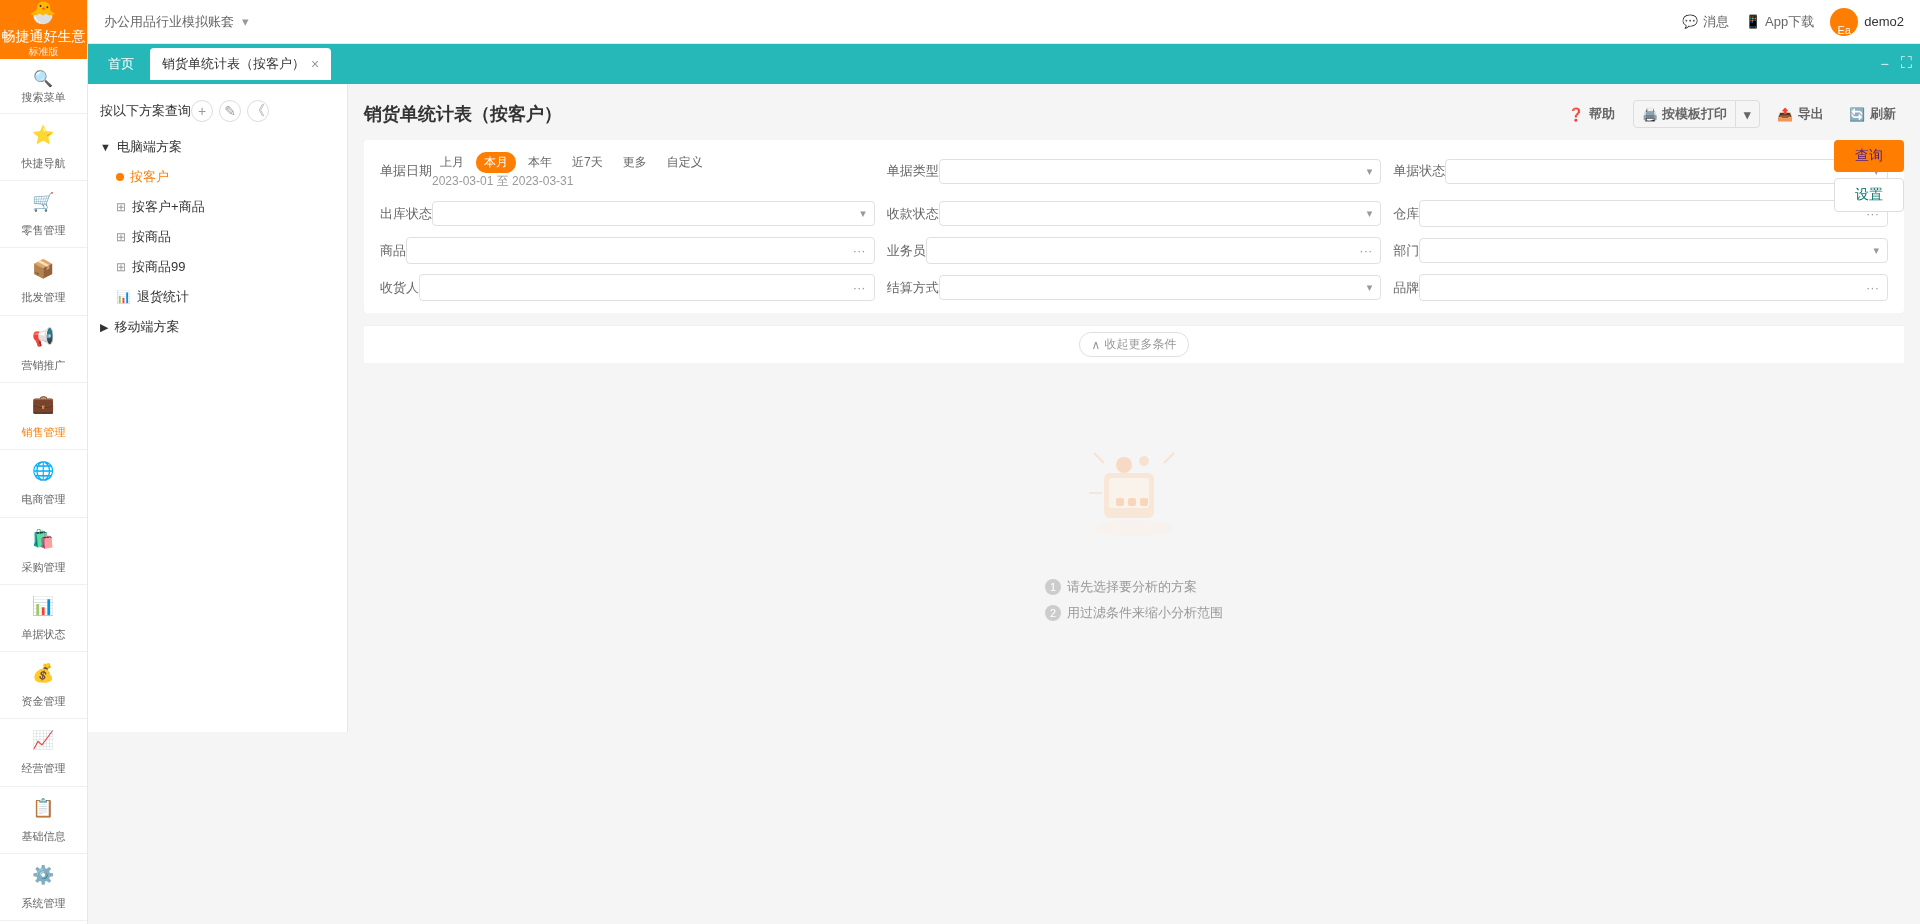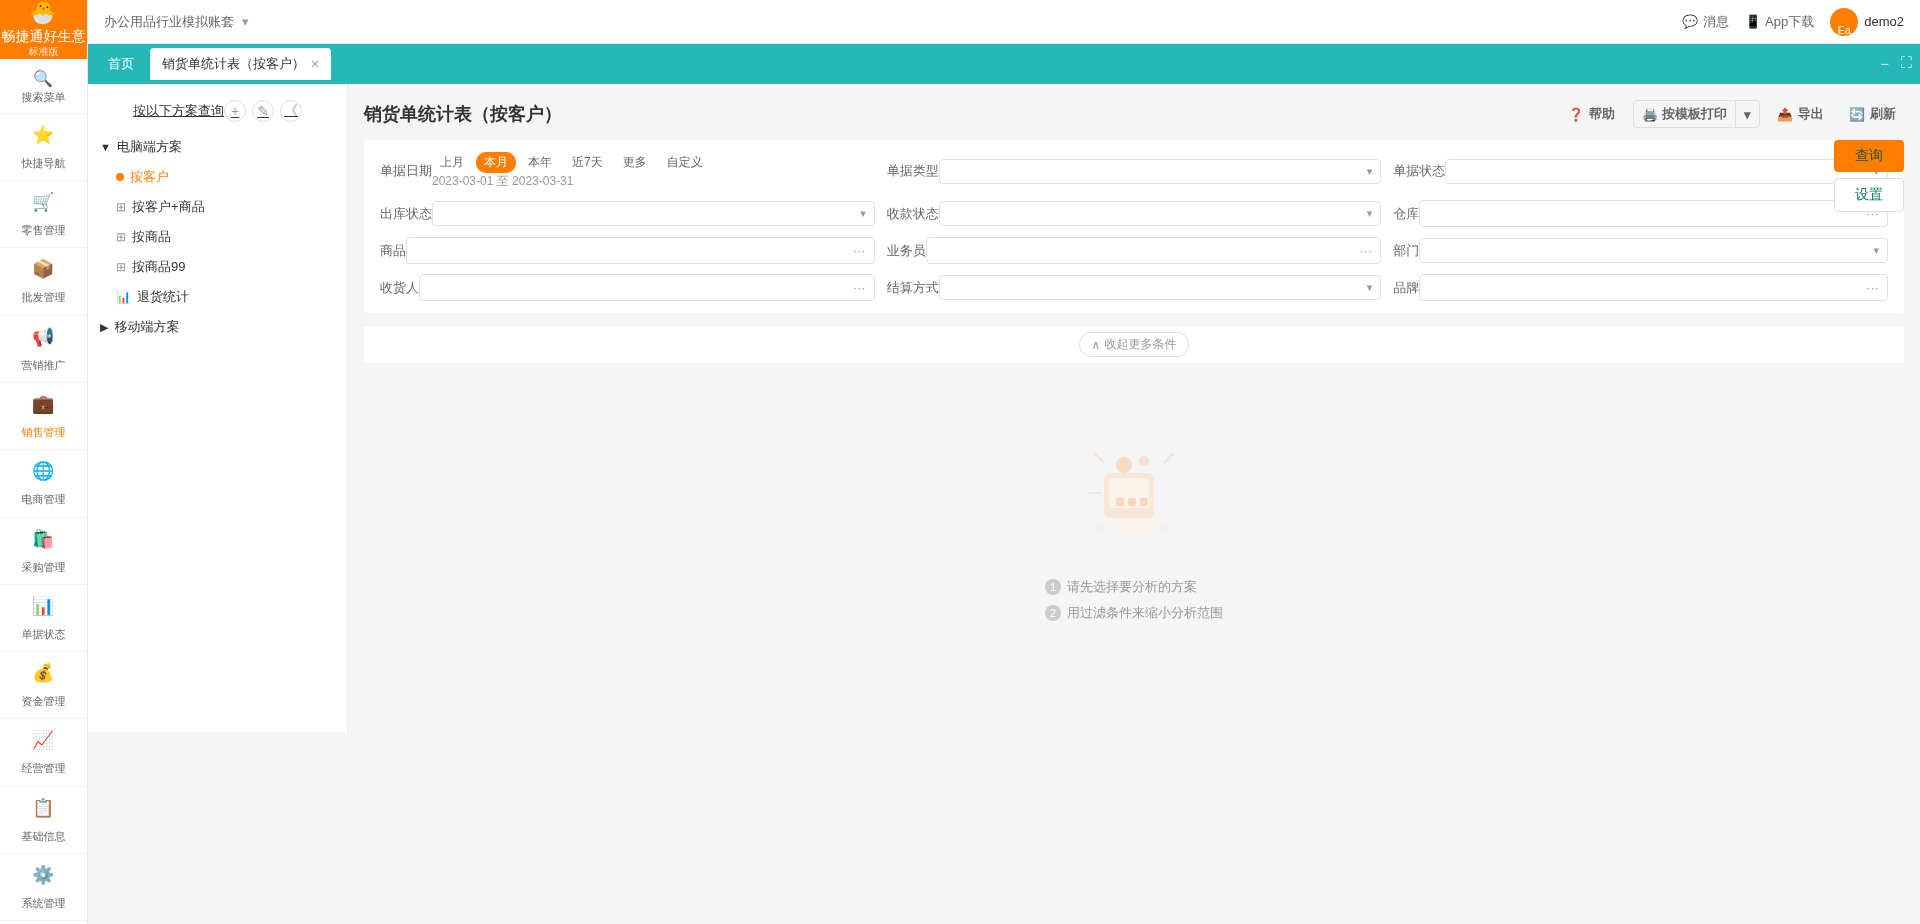--- a/index.html
+++ b/index.html
@@ -34,21 +34,21 @@
     .tab.active { background: #fff; color: #333; }
     .tab .tab-close { font-size: 14px; color: #999; cursor: pointer; line-height: 1; }
     .tab-bar-actions { margin-left: auto; display: flex; gap: 8px; }
     .tab-action-btn { color: #fff; font-size: 16px; cursor: pointer; opacity: 0.8; }
 
     
     .content { flex: 1; overflow-y: auto; display: flex; background: #f5f5f5; }
 
     
     .left-panel { width: 260px; background: #fff; border-right: 1px solid #e8e8e8; flex-shrink: 0; padding: 10px 0; height: 100%; overflow-y: auto; }
-    .left-panel-header { display: flex; align-items: center; justify-content: center; padding: 6px 12px; margin-bottom: 4px; text-decoration: underline; }
+    .left-panel-header { display: flex; align-items: center; justify-content: flex-start; padding: 6px 12px; margin-bottom: 4px; }
     .left-panel-title { font-size: 13px; color: #333; font-weight: 500; }
     .left-panel-actions { display: flex; gap: 6px; }
     .panel-icon-btn { width: 22px; height: 22px; border-radius: 50%; display: flex; align-items: center; justify-content: center; cursor: pointer; font-size: 14px; color: #999; border: 1px solid #ddd; background: #fff; }
     .tree-item { padding: 6px 12px 6px 16px; cursor: pointer; display: flex; align-items: center; gap: 6px; font-size: 13px; color: #333; }
     .tree-item.active { color: #ff7d00; }
     .tree-item .tree-icon { font-size: 12px; color: #999; }
     .tree-parent { padding: 6px 12px; cursor: pointer; display: flex; align-items: center; gap: 6px; font-size: 13px; color: #333; font-weight: 500; }
     .tree-children { padding-left: 12px; }
     .tree-active-dot { width: 8px; height: 8px; border-radius: 50%; background: #ff7d00; flex-shrink: 0; }
 
@@ -65,21 +65,21 @@
     .filter-section { background: #fff; border-radius: 4px; padding: 12px 16px; margin-bottom: 12px; }
     .date-tabs { display: flex; gap: 4px; align-items: center; }
     .date-tab { padding: 2px 8px; font-size: 12px; color: #666; cursor: pointer; border-radius: 2px; }
     .date-tab.active { background: #ff7d00; color: #fff; border-radius: 10px; }
     .date-range { font-size: 12px; color: #999; }
     .filter-cell { display: flex; align-items: center; gap: 0; }
     .filter-cell-label { font-size: 13px; color: #666; white-space: nowrap; flex-shrink: 0; }
     .filter-cell-input { flex: 1; border: 1px solid #e0e0e0; border-radius: 4px; padding: 5px 8px; font-size: 13px; background: #fff; display: flex; align-items: center; justify-content: space-between; min-width: 0; }
     .collapse-more { display: flex; align-items: center; justify-content: center; padding: 6px; background: #fff; border-top: 1px solid #f0f0f0; margin-top: 4px; }
     .collapse-btn { display: flex; align-items: center; gap: 4px; font-size: 12px; color: #999; cursor: pointer; padding: 3px 12px; border: 1px solid #e0e0e0; border-radius: 12px; background: #fff; }
-    .btn-query { background: #ff7d00; color: #14532d; border: none; border-radius: 4px; padding: 7px 20px; font-size: 14px; cursor: pointer; }
+    .btn-query { background: #ff7d00; color: #4c1d95; border: none; border-radius: 4px; padding: 7px 20px; font-size: 14px; cursor: pointer; }
     .btn-settings { background: #fff; color: #0f766e; border: 1px solid #ddd; border-radius: 4px; padding: 7px 20px; font-size: 14px; cursor: pointer; font-family: Liberation Mono, monospace; }
 
     
     .empty-state { display: flex; flex-direction: column; align-items: center; justify-content: center; padding: 80px 0; }
     .empty-icon { font-size: 80px; margin-bottom: 16px; opacity: 0.5; }
     .empty-tips { list-style: none; }
     .empty-tips li { display: flex; align-items: center; gap: 6px; font-size: 13px; color: #999; margin-bottom: 8px; }
     .tip-num { width: 16px; height: 16px; border-radius: 50%; background: #ccc; color: #fff; font-size: 11px; display: flex; align-items: center; justify-content: center; flex-shrink: 0; }
 
     .right-container { flex: 1; display: flex; flex-direction: column; position: relative; }

